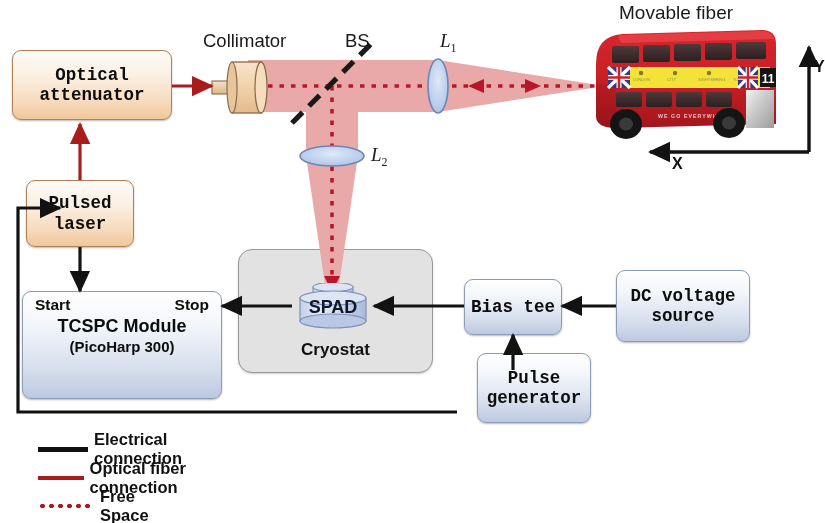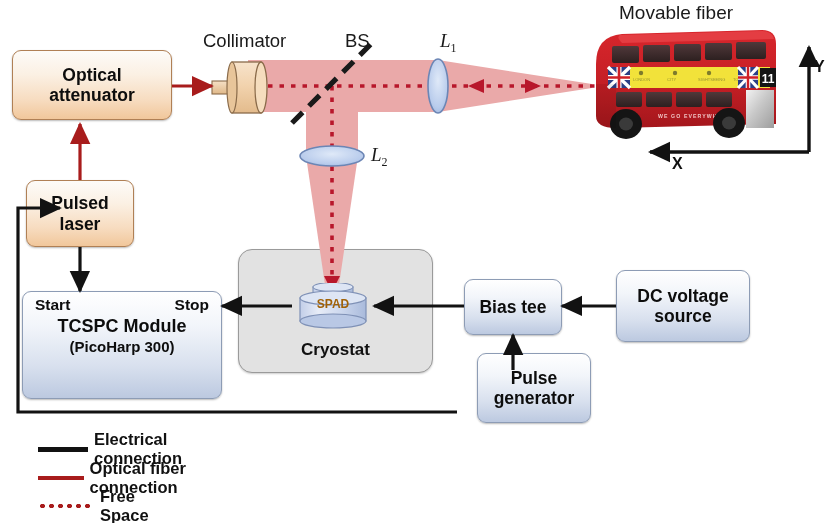--- a/index.html
+++ b/index.html
@@ -12,36 +12,36 @@
        align-items:center;justify-content:center;text-align:center;
        font-weight:bold;color:#0d0d0d;border-radius:9px;}
   .box-orange{background:linear-gradient(180deg,#fdfbf8 0%,#fbf0e3 35%,#f7dcc0 72%,#f1c79b 100%);
       border:1.6px solid #b08055;
       box-shadow:0 1px 2px rgba(0,0,0,.28);}
   .box-blue{background:linear-gradient(180deg,#ffffff 0%,#f2f5fa 32%,#d8e0ee 70%,#bcc9e0 100%);
       border:1.6px solid #8d9cb5;
       box-shadow:0 1px 2px rgba(0,0,0,.28);}
   .box-gray{background:#e2e2e2;border:1.5px solid #9a9a9a;border-radius:14px;
       box-shadow:0 1px 2px rgba(0,0,0,.2);}
-  .lbl-lg{font-size:17.5px;line-height:1.16;}
+  .lbl-lg{font-size:17.5px;line-height:1.16;font-family:Liberation Mono, monospace;}
 
   
   .txt{position:absolute;font-weight:bold;color:#111;white-space:nowrap;}
   .txt-thin{position:absolute;color:#1a1a1a;white-space:nowrap;}
 
   
   svg.layer{position:absolute;left:0;top:0;width:825px;height:523px;overflow:visible;}
   #svg-beams{z-index:1;}
   #svg-wires{z-index:4;}
 
   
   #collimator{position:absolute;z-index:3;}
   
   #spad{position:absolute;z-index:3;}
-  #spad-label{position:absolute;z-index:4;font-weight:bold;font-size:12px;color:#a16207;}
+  #spad-label{position:absolute;z-index:4;font-weight:bold;font-size:18px;color:#0f172a;}
 
   
   #bus{position:absolute;z-index:3;}
 
   
   #legend{position:absolute;z-index:5;}
   .leg-row{position:absolute;display:flex;align-items:center;}
   .leg-txt{font-weight:bold;font-size:16.5px;color:#111;margin-left:6px;}
   .leg-solid-black{width:74px;height:5px;background:#111;}
   .leg-solid-red{width:74px;height:3.6px;background:#a81c1c;}

